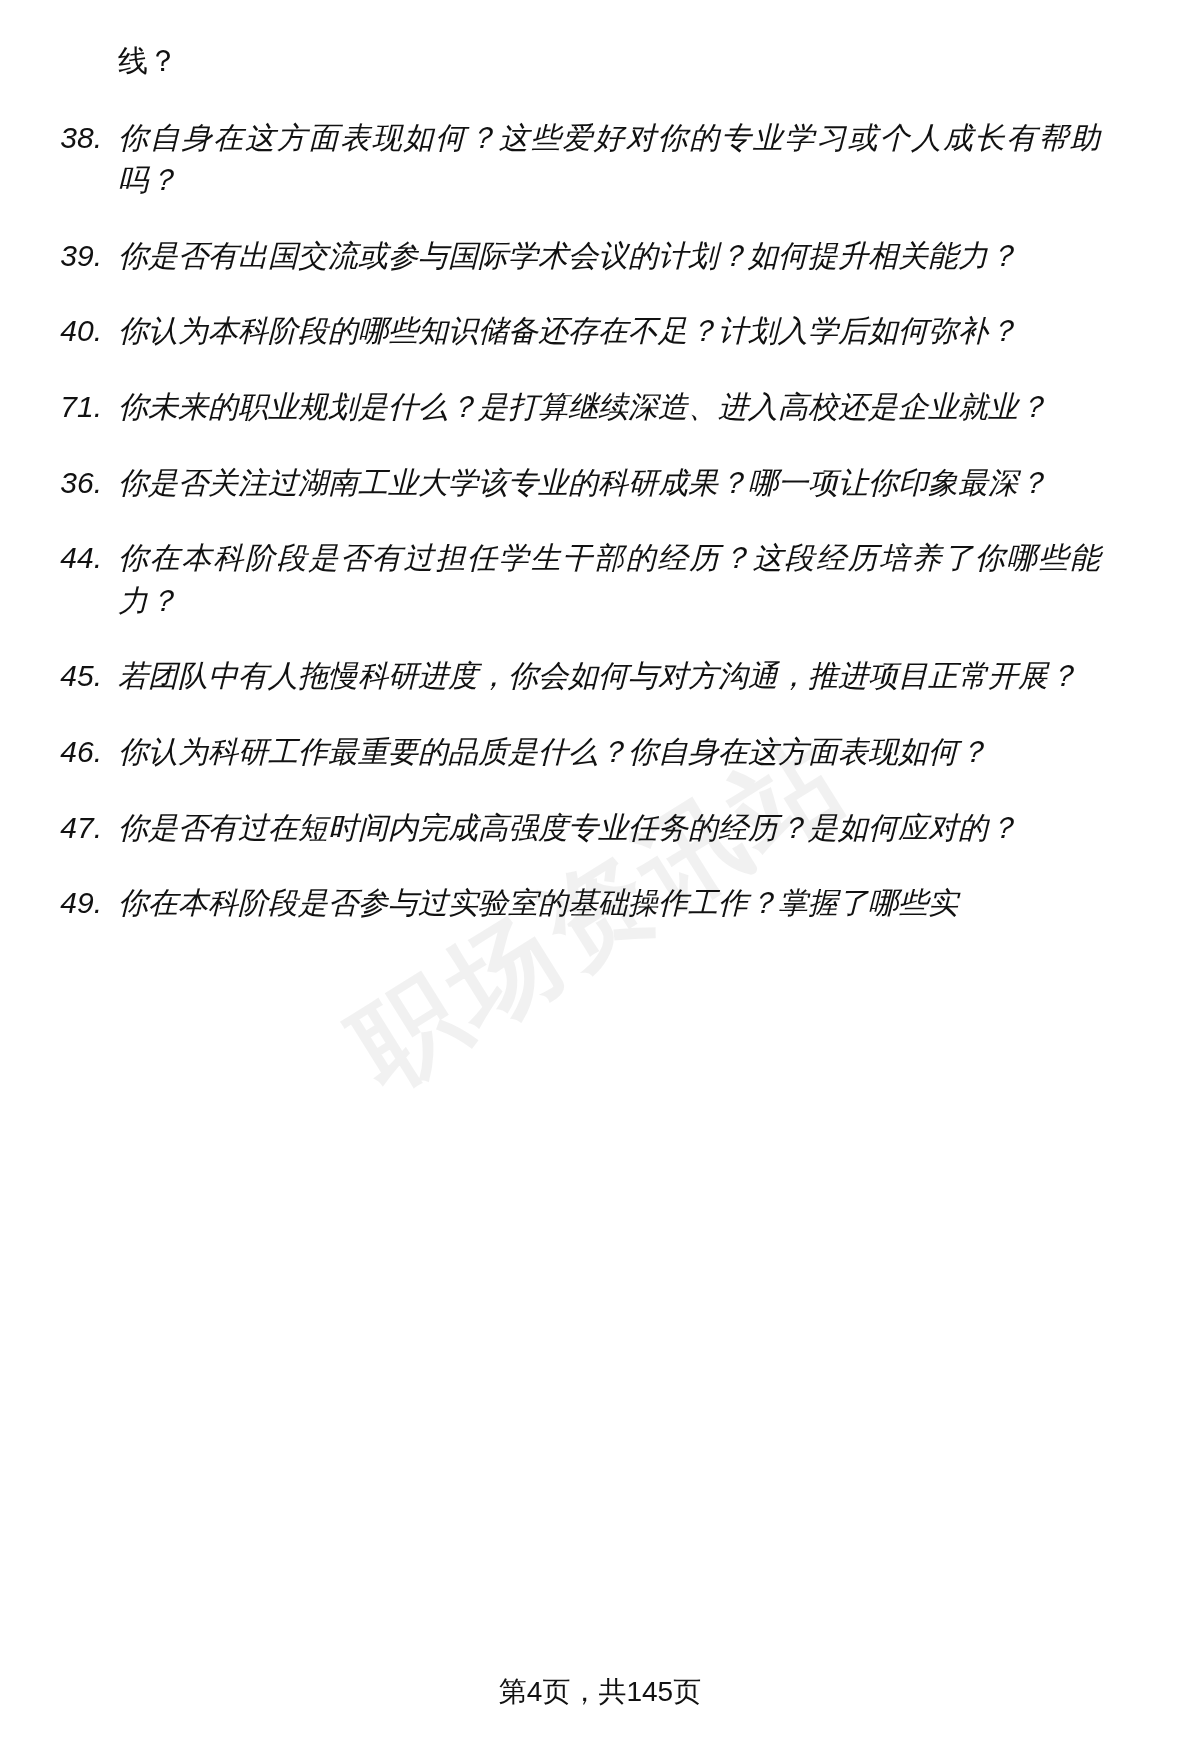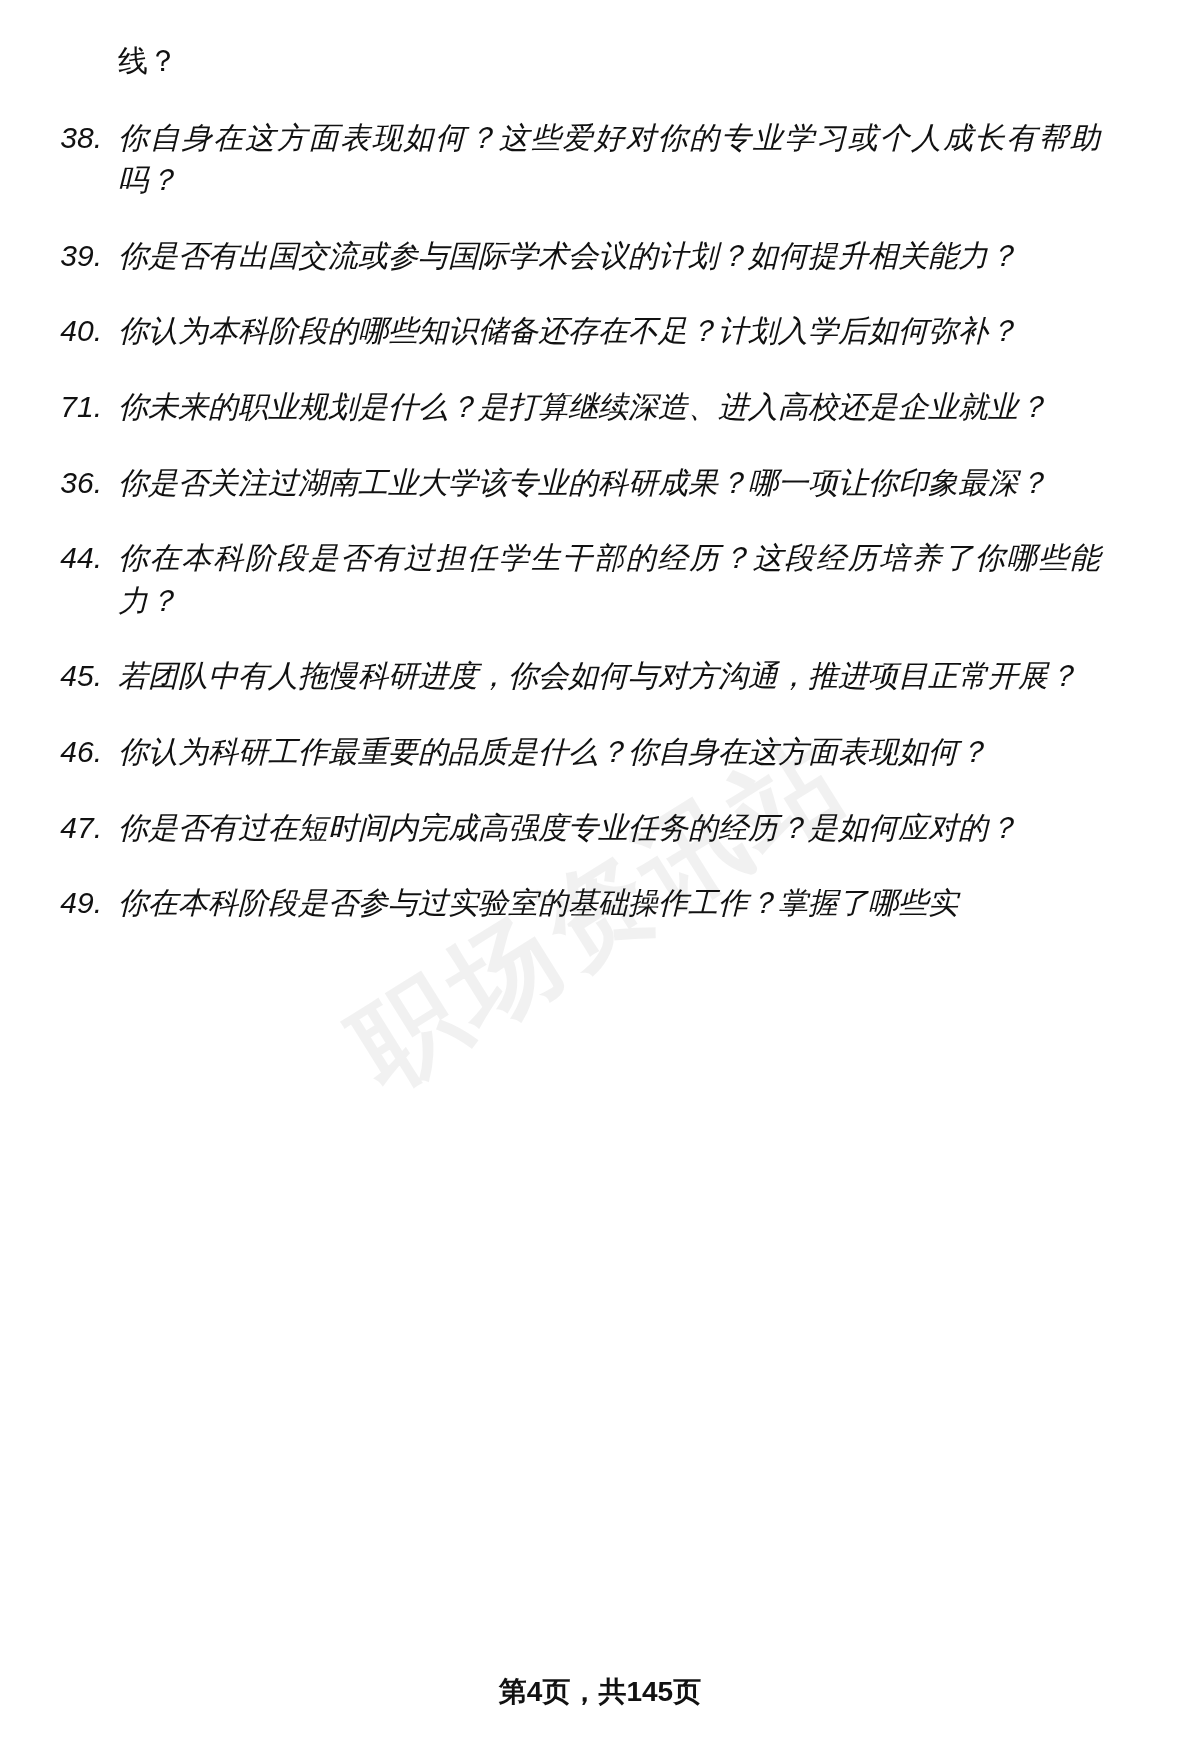--- a/index.html
+++ b/index.html
@@ -72,21 +72,21 @@
     text-align: justify;
     text-justify: inter-ideograph;
   }
   .footer {
     position: absolute;
     left: 0;
     right: 0;
     bottom: 44px;
     text-align: center;
     font-size: 28px;
-    font-weight: 700;
+    font-weight: 400;
     color: #111111;
     z-index: 1;
   }
 </style>
 </head>
 <body>
 
 <div class="page">
 
   <div class="watermark">职场资讯站</div>

